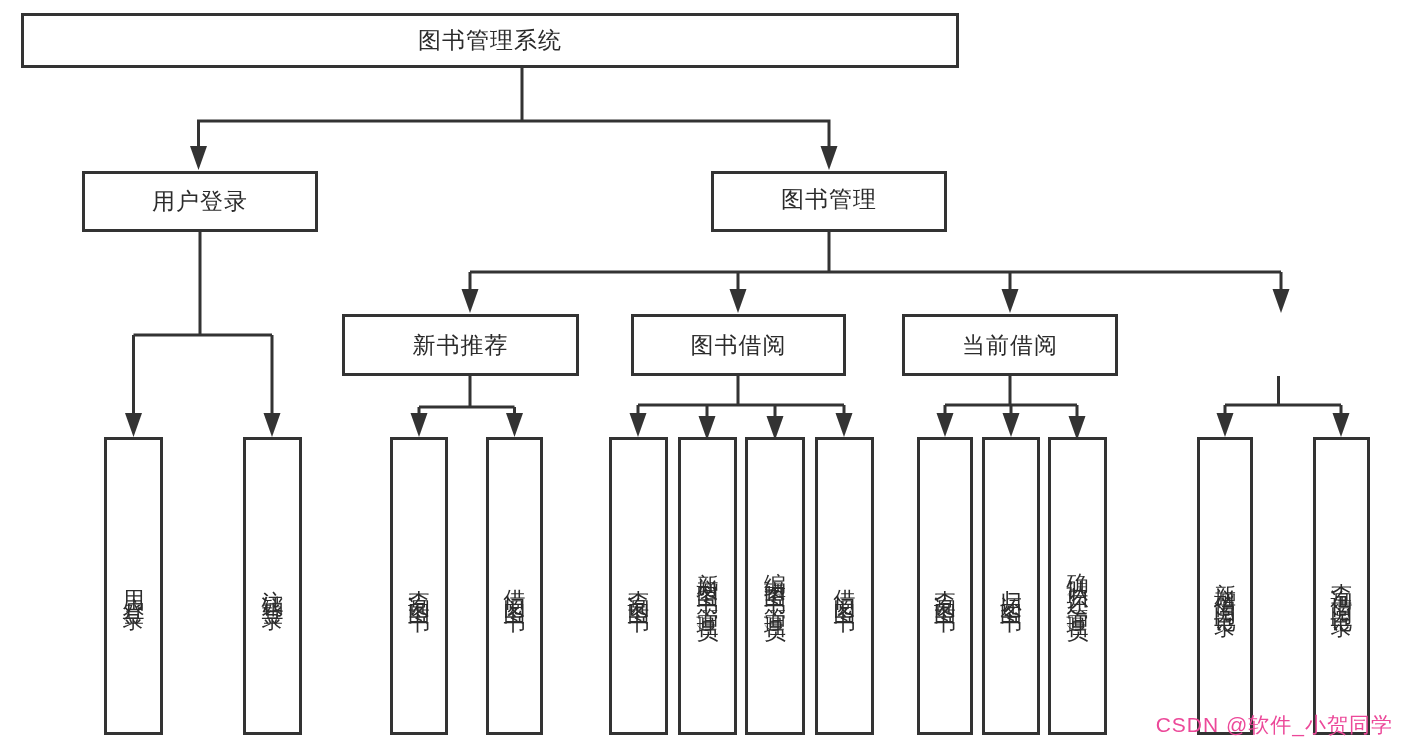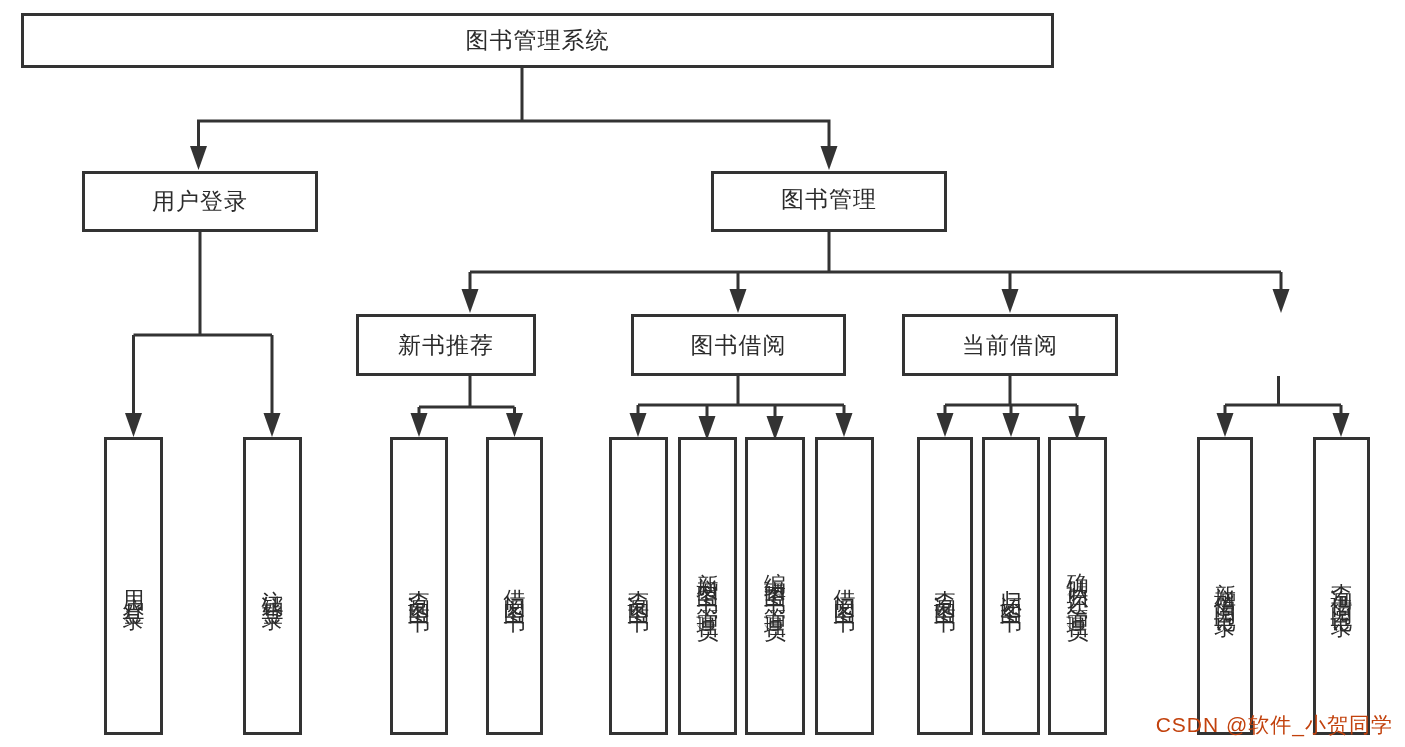--- a/index.html
+++ b/index.html
@@ -47,21 +47,21 @@
     font-size: 22px;
     letter-spacing: 7px;
     line-height: 1;
   }
   .watermark {
     position: absolute;
     right: 12px;
     bottom: 8px;
     font-size: 21px;
     letter-spacing: 1px;
-    color: #c2410c;
+    color: #ec4899;
     z-index: 5;
     white-space: nowrap;
     margin-left: 12px;
   }
 </style>
 </head>
 <body>
 
 <div class="canvas">
 
@@ -98,26 +98,26 @@
       <polygon points="775,440 766.5,416 783.5,416"></polygon>
       <polygon points="844,437 835.5,413 852.5,413"></polygon>
       <polygon points="945,437 936.5,413 953.5,413"></polygon>
       <polygon points="1011,437 1002.5,413 1019.5,413"></polygon>
       <polygon points="1077,440 1068.5,416 1085.5,416"></polygon>
       <polygon points="1225,437 1216.5,413 1233.5,413"></polygon>
       <polygon points="1341,437 1332.5,413 1349.5,413"></polygon>
     </g>
   </svg>
 
-  <div class="node h-node" style="left:21px; top:13px; width:1033px; height:55px;text-align:right;">图书管理系统</div>
+  <div class="node h-node" style="left:21px; top:13px; width:938px; height:55px;text-align:right;">图书管理系统</div>
 
   <div class="node h-node" style="left:82px; top:171px; width:236px; height:61px;">用户登录</div>
   <div class="node h-node" style="left:711px; top:171px; width:236px; height:61px;font-family:Liberation Mono, monospace;">图书管理</div>
 
-  <div class="node h-node" style="left:356px; top:314px; width:180px; height:62px;">新书推荐</div>
+  <div class="node h-node" style="left:342px; top:314px; width:237px; height:62px;">新书推荐</div>
   <div class="node h-node" style="left:631px; top:314px; width:215px; height:62px;">图书借阅</div>
   <div class="node h-node" style="left:902px; top:314px; width:216px; height:62px;">当前借阅</div>
 
   <div class="node v-node" style="left:104px; width:59px;">用户登录</div>
   <div class="node v-node" style="left:243px; width:59px;">注销登录</div>
 
   <div class="node v-node" style="left:390px; width:58px;">查询图书</div>
   <div class="node v-node" style="left:486px; width:57px;">借阅图书</div>
 
   <div class="node v-node" style="left:609px; width:59px;">查询图书</div>

